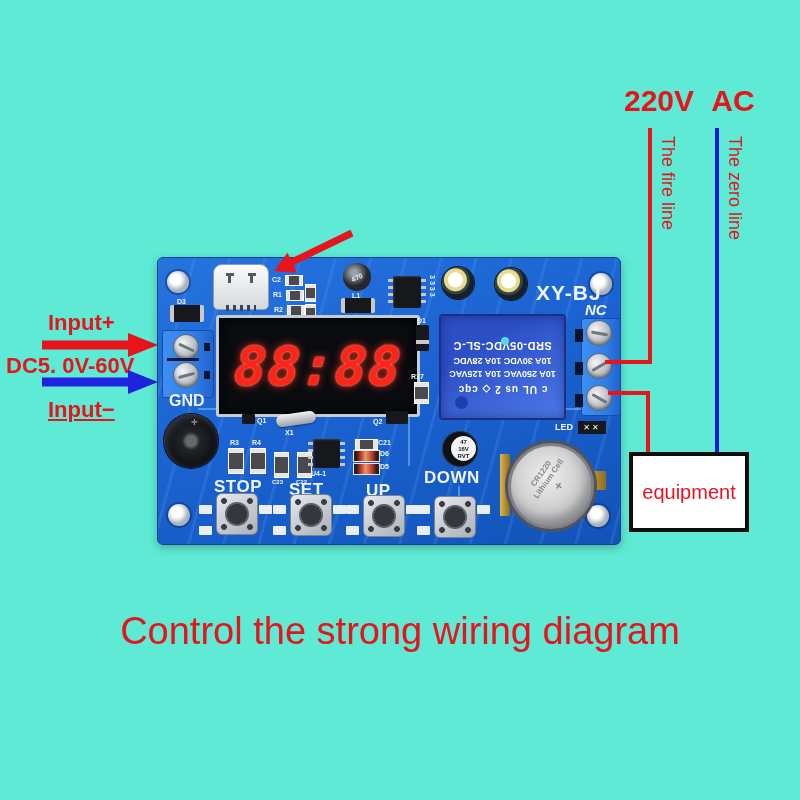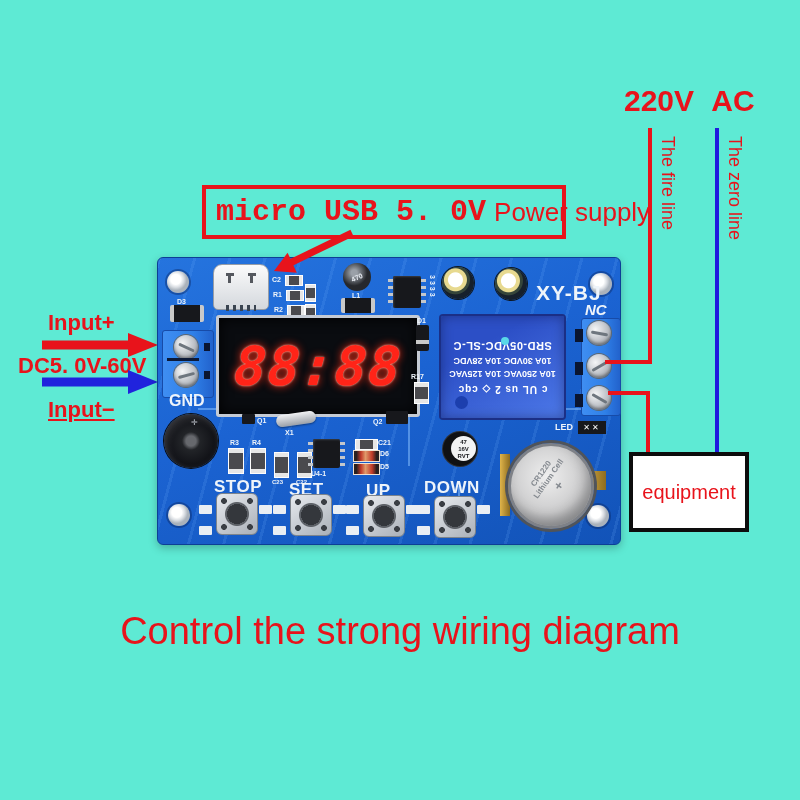--- a/index.html
+++ b/index.html
@@ -80,35 +80,31 @@
 <body>
 
 <div class="stage">
 
   <div class="abs red ac-title" style="left:624px;top:84px;">220V AC</div>
   <div class="abs wire" style="left:648px;top:128px;width:4px;height:236px;background:var(--annotation-red);"></div>
   <div class="abs wire" style="left:715px;top:128px;width:4px;height:326px;background:var(--wire-blue);"></div>
   <div class="abs red vlabel" style="left:657px;top:136px;">The fire line</div>
   <div class="abs red vlabel" style="left:724px;top:136px;">The zero line</div>
 
-  <div class="abs red callout" style="left:202px;top:185px;width:346px;">
-    <span class="mono">micro USB 5. 0V</span>
-    <span class="sans">Power supply</span>
-  </div>
   <svg class="abs" style="left:260px;top:225px;z-index:6;" width="110" height="55">
     <line x1="92" y1="8" x2="30" y2="38" stroke="#e8131b" stroke-width="7"></line>
     <polygon points="14,46 27.6,27.7 36.8,47.7" fill="#e8131b"></polygon>
   </svg>
 
   <div class="abs red in-label" style="left:48px;top:310px;">Input+</div>
   <svg class="abs" style="left:40px;top:331px;" width="120" height="28">
     <line x1="2" y1="14" x2="90" y2="14" stroke="#e8131b" stroke-width="9"></line>
     <polygon points="88,2 88,26 118,14" fill="#e8131b"></polygon>
   </svg>
-  <div class="abs red in-label" style="left:18px;top:353px;">DC5. 0V-60V</div>
+  <div class="abs red in-label" style="left:6px;top:353px;">DC5. 0V-60V</div>
   <svg class="abs" style="left:40px;top:368px;" width="120" height="28">
     <line x1="2" y1="14" x2="90" y2="14" stroke="#2023dd" stroke-width="9"></line>
     <polygon points="88,2 88,26 118,14" fill="#2023dd"></polygon>
   </svg>
   <div class="abs red in-label" style="left:48px;top:397px;text-decoration:underline;">Input−</div>
 
   <div class="abs wire" style="left:605px;top:360px;width:46px;height:4px;background:var(--annotation-red);"></div>
   <div class="abs wire" style="left:608px;top:391px;width:42px;height:4px;background:var(--annotation-red);"></div>
   <div class="abs wire" style="left:646px;top:391px;width:4px;height:61px;background:var(--annotation-red);"></div>
 
@@ -273,21 +269,21 @@
     <div class="abs pad" style="left:259px;top:247px;"></div>
     <div class="abs pad" style="left:319px;top:247px;"></div>
     <div class="abs pad" style="left:41px;top:268px;"></div>
     <div class="abs pad" style="left:115px;top:268px;"></div>
     <div class="abs pad" style="left:188px;top:268px;"></div>
     <div class="abs pad" style="left:259px;top:268px;"></div>
 
     <div class="abs btn-lbl" style="left:56px;top:219px;">STOP</div>
     <div class="abs btn-lbl" style="left:131px;top:222px;">SET</div>
     <div class="abs btn-lbl" style="left:208px;top:223px;">UP</div>
-    <div class="abs btn-lbl" style="left:266px;top:220px;text-align:right;">DOWN</div>
+    <div class="abs btn-lbl" style="left:266px;top:210px;text-align:right;">DOWN</div>
 
     <div class="abs btn" style="left:58px;top:235px;"></div>
     <div class="abs btn" style="left:132px;top:236px;"></div>
     <div class="abs btn" style="left:205px;top:237px;"></div>
     <div class="abs btn" style="left:276px;top:238px;"></div>
   </div>
 
   <div class="abs red caption" style="left:0;top:610px;">Control the strong wiring diagram</div>
 </div>
 

